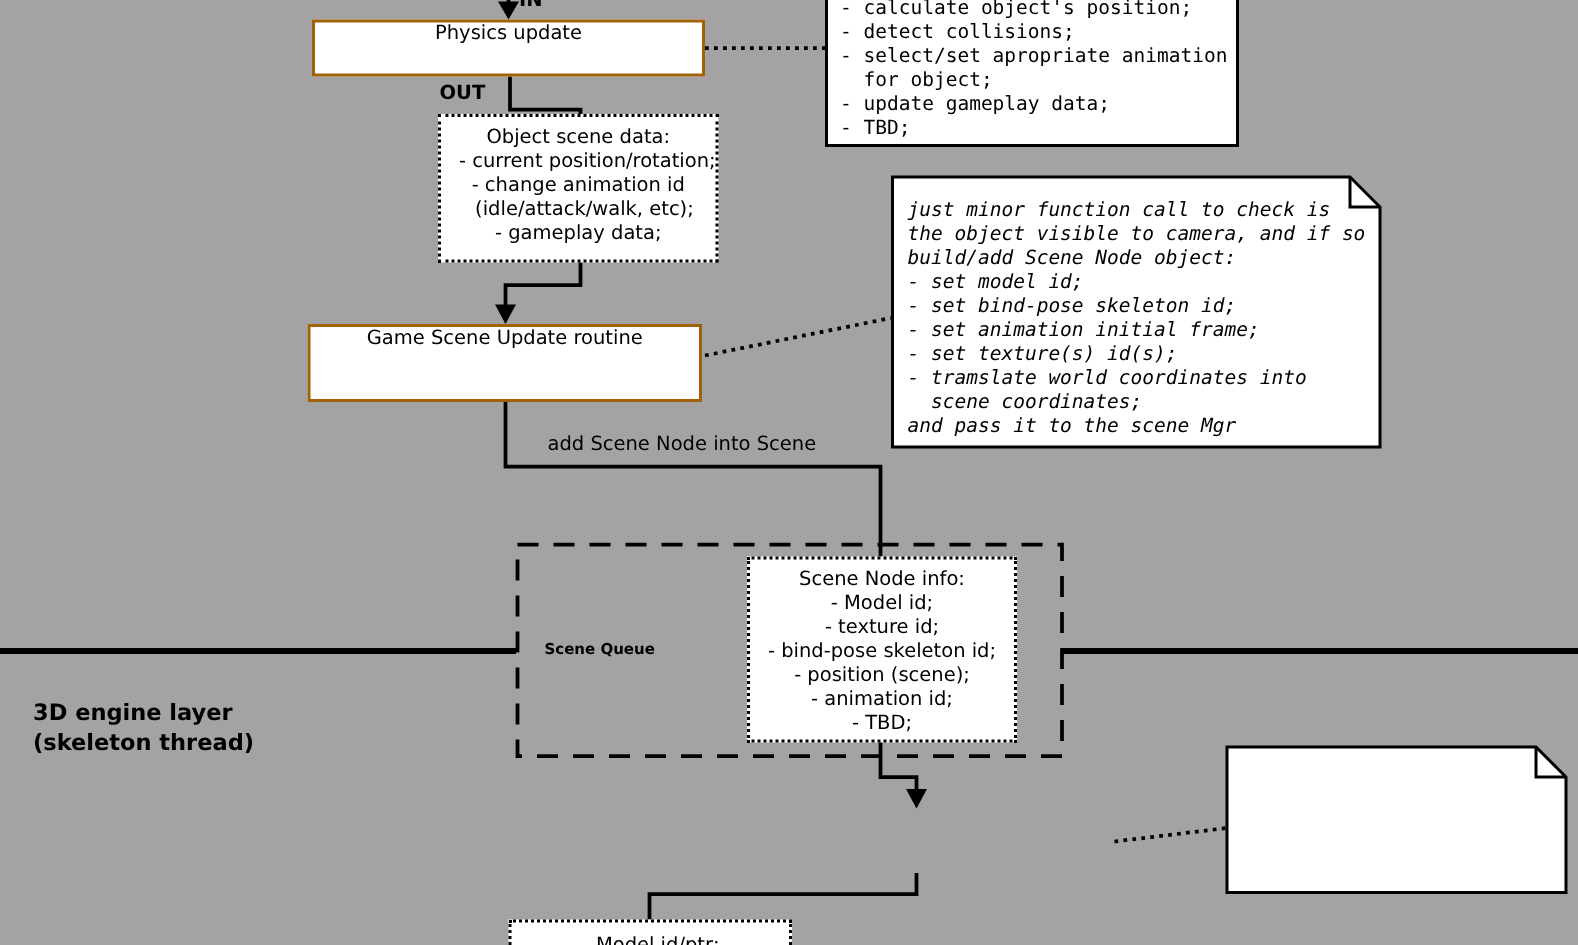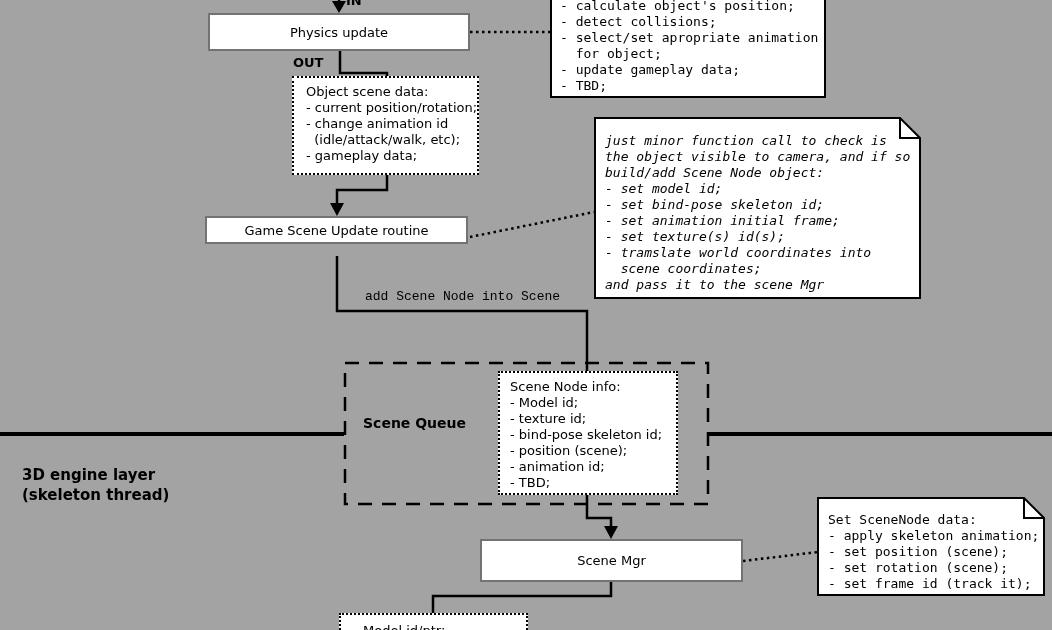--- a/index.html
+++ b/index.html
@@ -21,37 +21,38 @@
   #wires {
     position: absolute;
     left: 0; top: 0;
     z-index: 1;
   }
   .abs { position: absolute; z-index: 2; }
   .node-box {
     position: absolute;
     z-index: 2;
     box-sizing: border-box;
-    border: 2px solid #737373;
+    border: 2px solid #a16207;
     background: #fff;
     display: flex;
-    align-items: center;
+    align-items: flex-start;
     justify-content: center;
     font-size: 13px;
   }
   .dotted-box {
     position: absolute;
     z-index: 2;
     box-sizing: border-box;
     border: 2px dotted #000;
     background: #fff;
     font-size: 13px;
     line-height: 16px;
     padding: 6px 12px;
     white-space: pre;
+    text-align: center;
   }
   .note-text {
     position: absolute;
     z-index: 3;
     font-family: "DejaVu Sans Mono", monospace;
     font-size: 13px;
     line-height: 16px;
     white-space: pre;
   }
   .bold-label {
@@ -125,58 +126,50 @@
   (idle/attack/walk, etc);
 - gameplay data;</div>
 
   <div class="note-text" style="left:560px; top:-2px;">- calculate object's position;
 - detect collisions;
 - select/set apropriate animation
   for object;
 - update gameplay data;
 - TBD;</div>
 
-  <div class="node-box" style="left:205px; top:216px; width:263px; height:28px;">
+  <div class="node-box" style="left:205px; top:216px; width:263px; height:52px;">
     <span>Game Scene Update routine</span>
   </div>
 
   <div class="note-text" style="left:605px; top:133px;font-style:italic;">just minor function call to check is
 the object visible to camera, and if so
 build/add Scene Node object:
 - set model id;
 - set bind-pose skeleton id;
 - set animation initial frame;
 - set texture(s) id(s);
 - tramslate world coordinates into
   scene coordinates;
 and pass it to the scene Mgr</div>
 
-  <div class="plain-label" style="left:365px; top:289px;font-family:Liberation Mono, monospace;">add Scene Node into Scene</div>
+  <div class="plain-label" style="left:365px; top:289px;">add Scene Node into Scene</div>
 
   <div class="bold-label" style="left:22px; top:465px; font-size:15px; line-height:20px;">3D engine layer
 (skeleton thread)</div>
 
   <div class="abs" style="left:0px; top:432px; width:344px; height:4px; background:#000;"></div>
   <div class="abs" style="left:708px; top:432px; width:344px; height:4px; background:#000;"></div>
 
-  <div class="bold-label" style="left:363px; top:415px; font-size:14px;text-align:center;">Scene Queue</div>
+  <div class="bold-label" style="left:363px; top:428px; font-size:10px;text-align:center;">Scene Queue</div>
 
   <div class="dotted-box" style="left:498px; top:371px; width:180px; height:124px; padding:6px 10px;">Scene Node info:
 - Model id;
 - texture id;
 - bind-pose skeleton id;
 - position (scene);
 - animation id;
 - TBD;</div>
 
-  <div class="node-box" style="left:480px; top:539px; width:263px; height:43px;">
-    <span>Scene Mgr</span>
-  </div>
 
-  <div class="note-text" style="left:828px; top:512px;">Set SceneNode data:
-- apply skeleton animation;
-- set position (scene);
-- set rotation (scene);
-- set frame id (track it);</div>
 
   <div class="dotted-box" style="left:339px; top:613px; width:189px; height:40px; padding:8px 12px 8px 22px;">Model id/ptr;</div>
 
 </div>
 
 </body></html>

